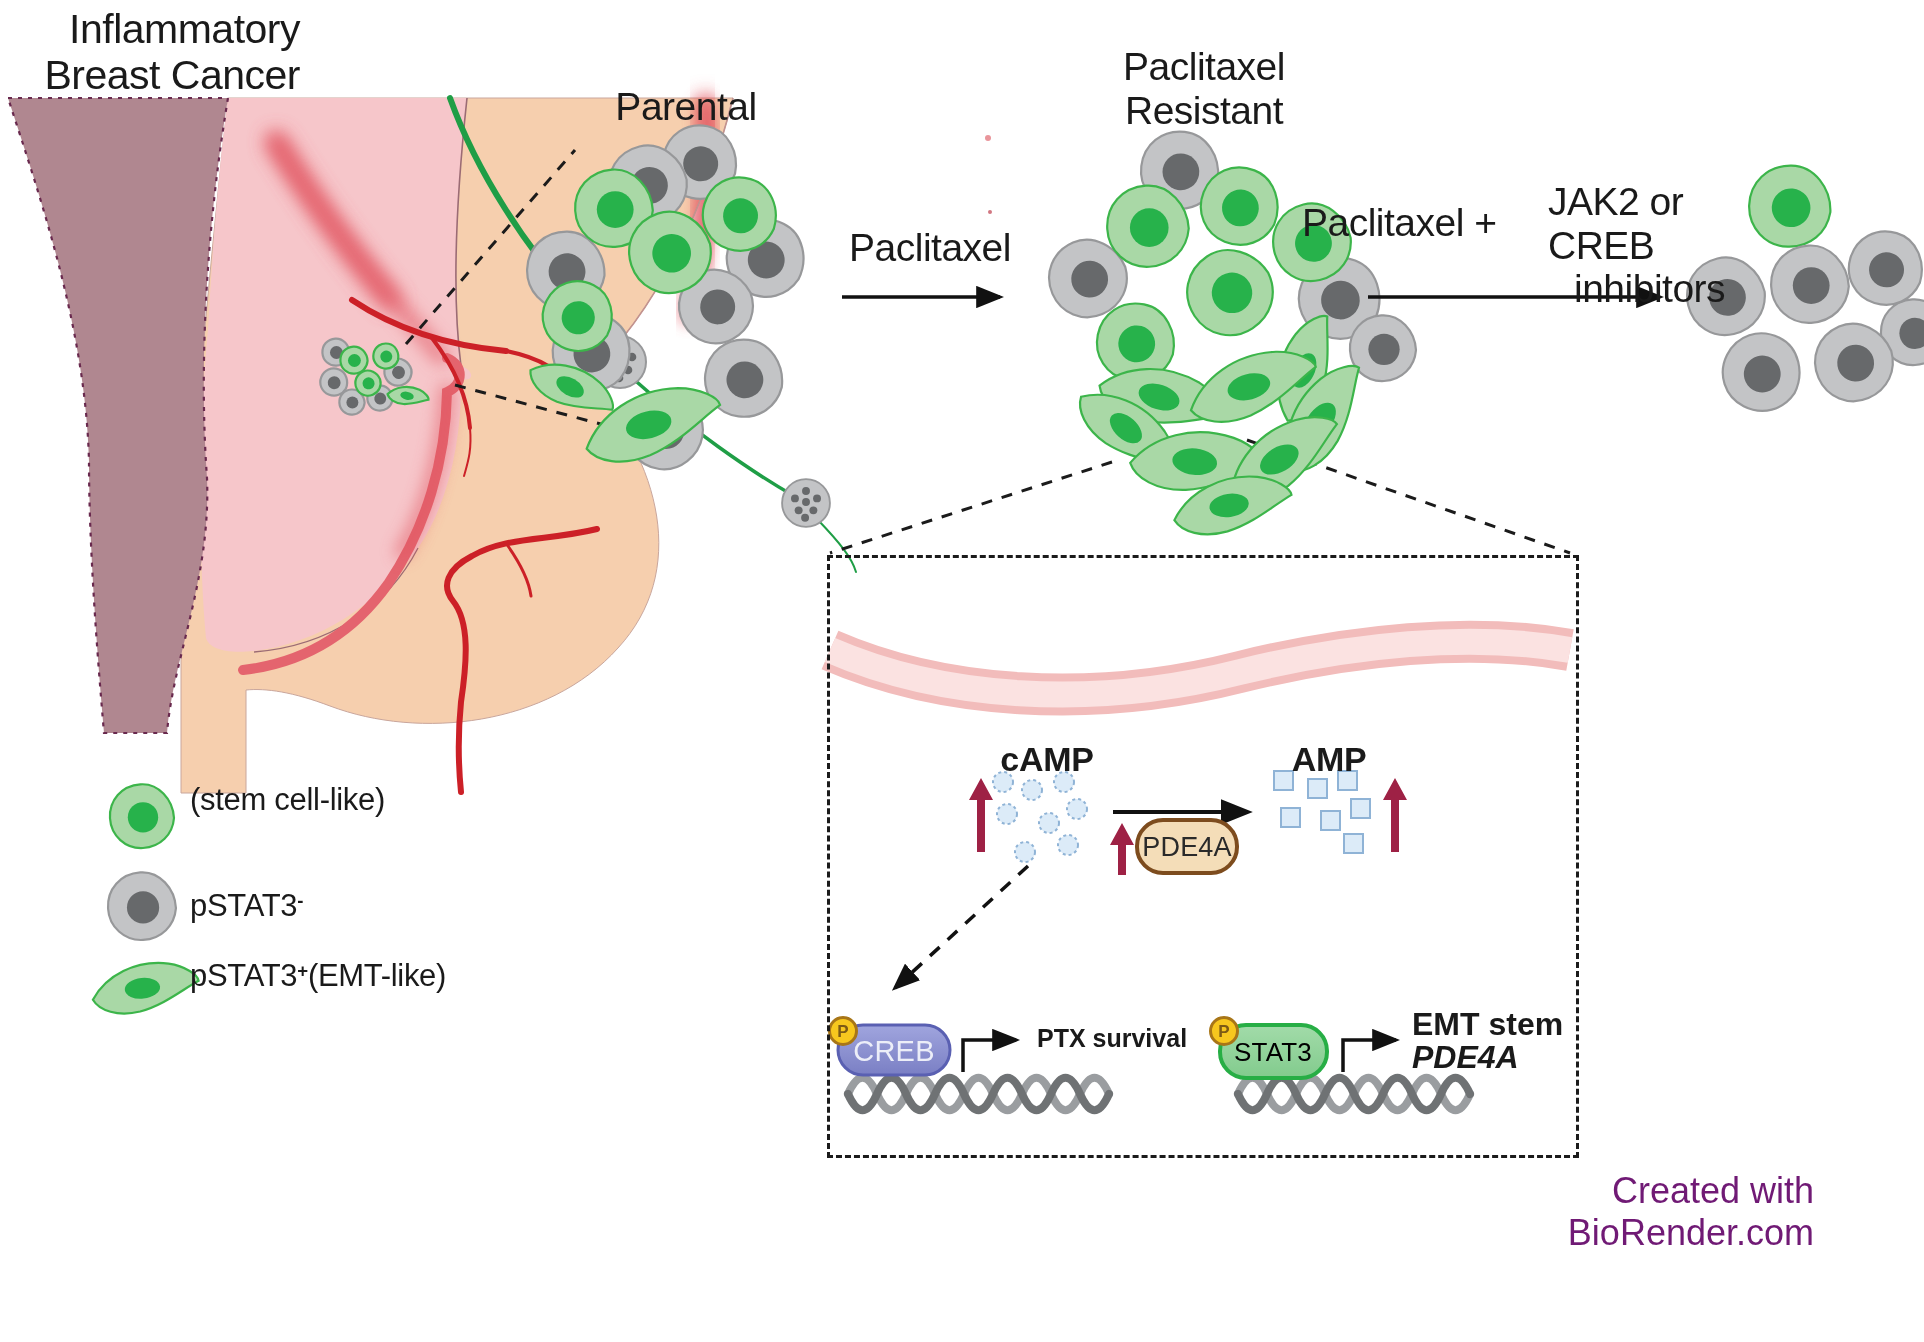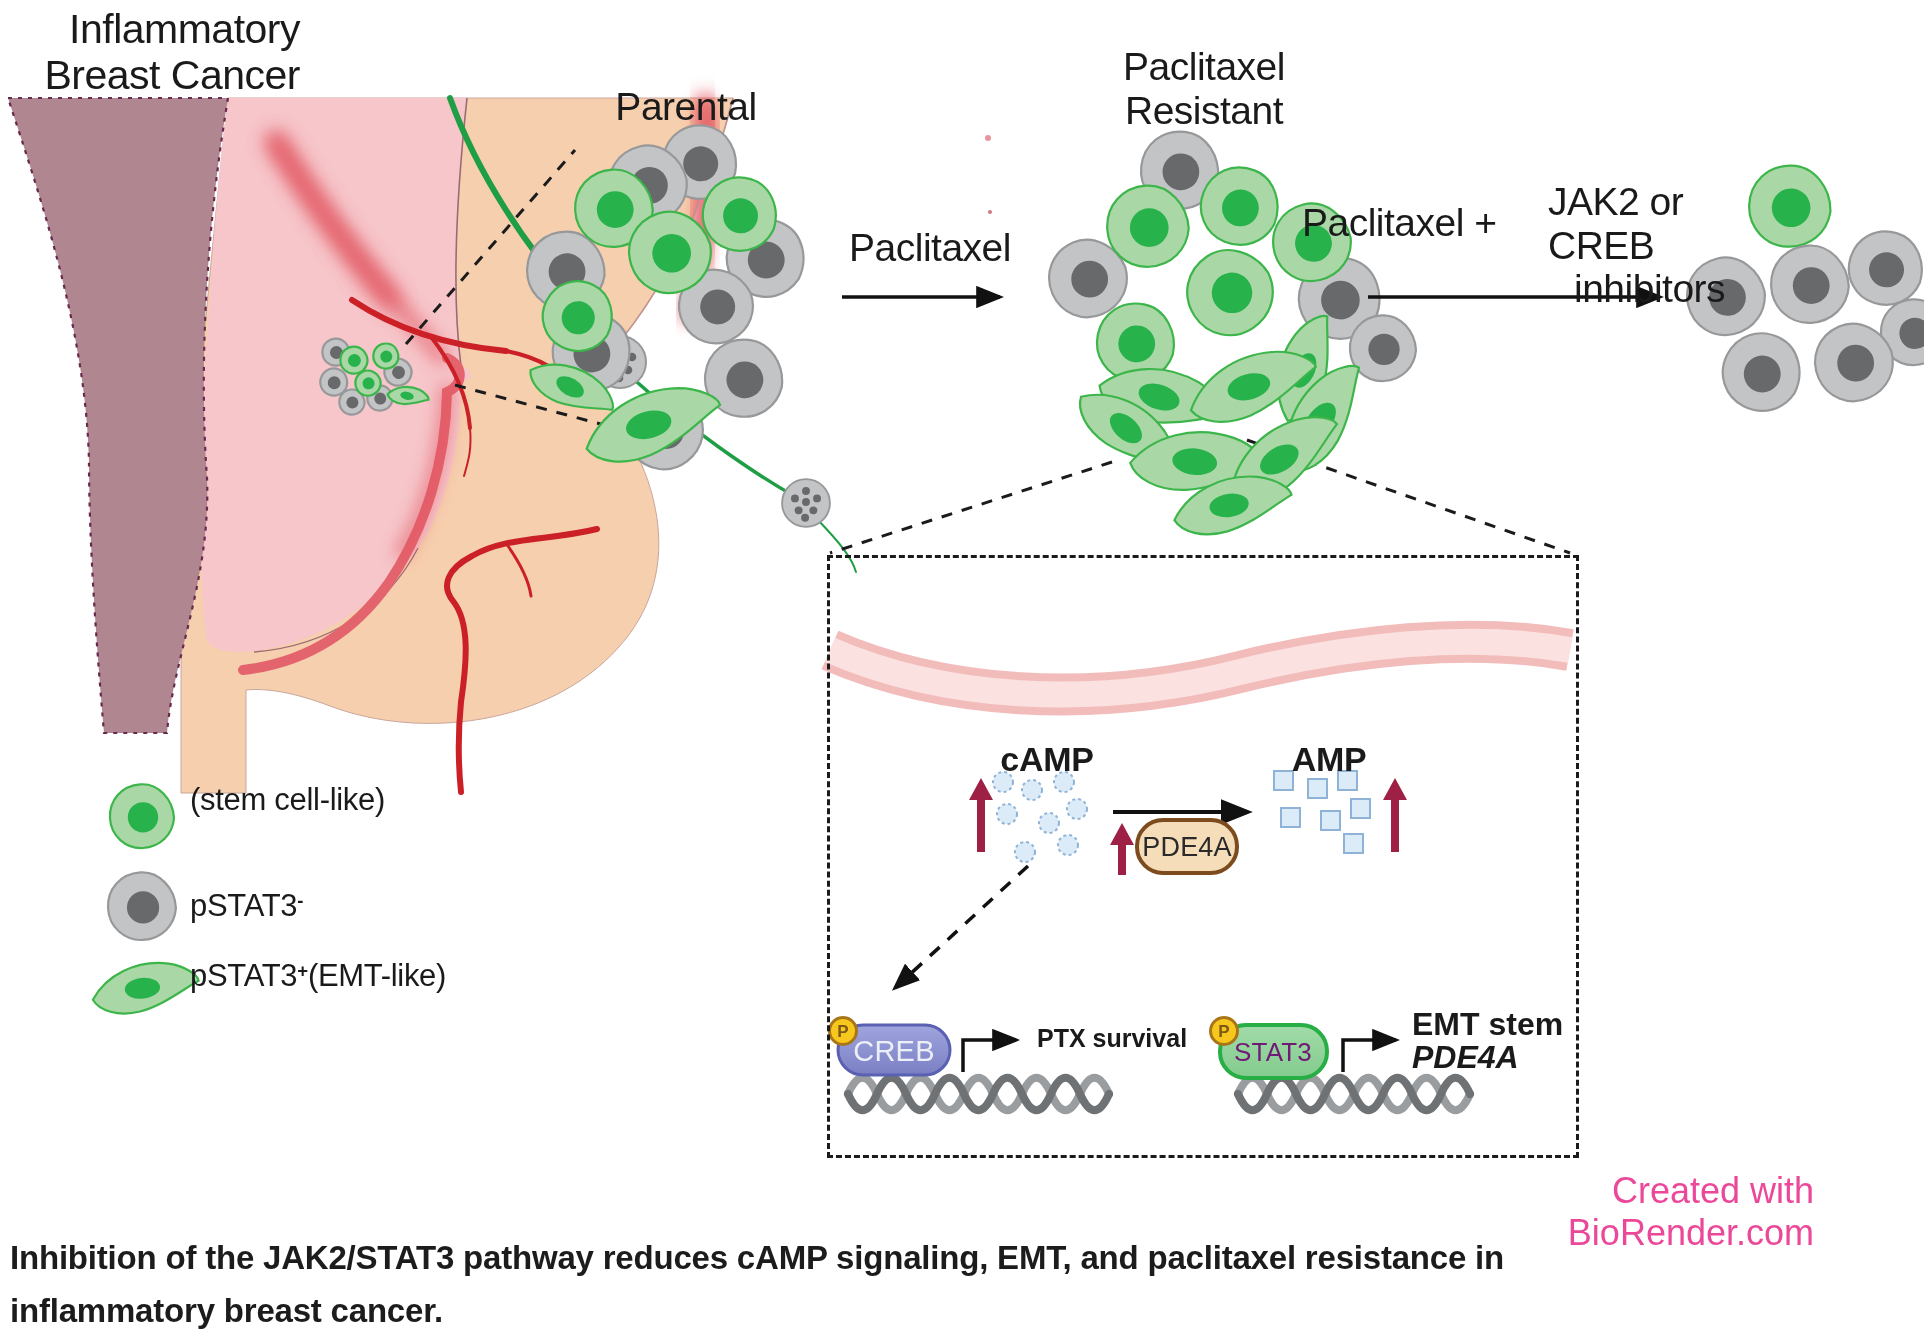--- a/index.html
+++ b/index.html
@@ -8,21 +8,21 @@
   .abs{position:absolute;}
   .lbl{white-space:nowrap;line-height:1.12;}
   .big{font-size:39px;font-weight:500;letter-spacing:-0.5px;}
   .ctr{transform:translateX(-50%);text-align:center;}
   .title{font-size:41px;font-weight:500;text-align:right;letter-spacing:-0.5px;line-height:1.13;}
   .legend-text{font-size:31px;font-weight:500;letter-spacing:-0.3px;line-height:1.18;}
   .sup{font-size:60%;position:relative;top:-0.5em;font-weight:600;}
   .bold-lab{font-size:34px;font-weight:600;letter-spacing:-0.3px;}
   .inset-box{border:3px dashed #1b1b1b;}
   .pill-lab{font-weight:500;letter-spacing:0.2px;}
-  .credit{font-size:36px;font-weight:400;color:#ec4899;text-align:right;}
+  .credit{font-size:36px;font-weight:400;color:#701a75;text-align:right;}
   .caption{font-size:33px;font-weight:700;color:#1c1c1c;line-height:1.6;letter-spacing:-0.2px;}
   .ital{font-style:italic;}
   svg{display:block;}
 </style>
 </head>
 <body>
 
 <div class="stage">
 
   <svg class="abs" style="left:0;top:0" width="1924" height="1342" viewBox="0 0 1924 1342">
@@ -421,26 +421,22 @@
     <span>pSTAT3</span><span class="sup">-</span>
   </div>
   <div class="abs legend-text" style="left:190px;top:958px;">
     <span>pSTAT3</span><span class="sup">+</span><span>(EMT-like)</span>
   </div>
 
   <div class="abs lbl bold-lab ctr" style="left:1047px;top:740px;">cAMP</div>
   <div class="abs lbl bold-lab ctr" style="left:1329px;top:740px;">AMP</div>
   <div class="abs lbl pill-lab ctr" style="left:1187px;top:832px;font-size:27px;color:#2a2a2a;">PDE4A</div>
   <div class="abs lbl pill-lab ctr" style="left:894px;top:1035px;font-size:29px;color:#eceef8;">CREB</div>
-  <div class="abs lbl pill-lab ctr" style="left:1273px;top:1038px;font-size:26px;color:#701a75;">STAT3</div>
+  <div class="abs lbl pill-lab ctr" style="left:1273px;top:1038px;font-size:26px;color:#000000;">STAT3</div>
   <div class="abs lbl" style="left:1037px;top:1024px;font-size:25px;font-weight:600;">PTX survival</div>
   <div class="abs lbl" style="left:1412px;top:1008px;font-size:32px;font-weight:600;line-height:1.02;">
     <div>EMT stem</div>
     <div class="ital">PDE4A</div>
   </div>
 
   <div class="abs credit" style="left:1390px;top:1170px;width:424px;">Created with BioRender.com</div>
 
-  <div class="abs caption" style="left:10px;top:1232px;width:1890px;">
-    <div>Inhibition of the JAK2/STAT3 pathway reduces cAMP signaling, EMT, and paclitaxel resistance in</div>
-    <div>inflammatory breast cancer.</div>
-  </div>
 </div>
 
 </body></html>

